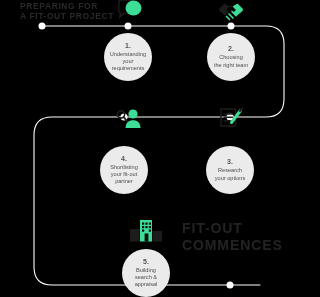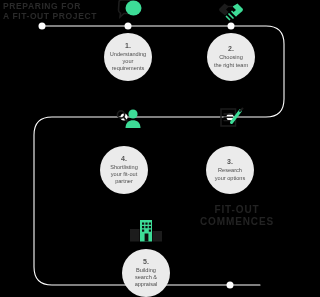--- a/index.html
+++ b/index.html
@@ -21,33 +21,32 @@
     position: absolute;
     font-weight: 700;
     letter-spacing: 0.6px;
     line-height: 1.18;
     color: #2a2a2a;
     text-transform: uppercase;
     white-space: pre-line;
     pointer-events: none;
   }
   #title-top {
-    left: 3px;
+    left: 20px;
     top: 1px;
     font-size: 8.5px;
     width: 110px;
   }
   #title-bottom {
     left: 182px;
-    top: 204px;
-    font-size: 10px;
+    top: 220px;
+    font-size: 14px;
     width: 110px;
     color: #232323;
     letter-spacing: 0.9px;
-    text-align: center;
   }
 
   
   #path-layer {
     position: absolute;
     left: 0;
     top: 0;
     width: 300px;
     height: 297px;
   }

